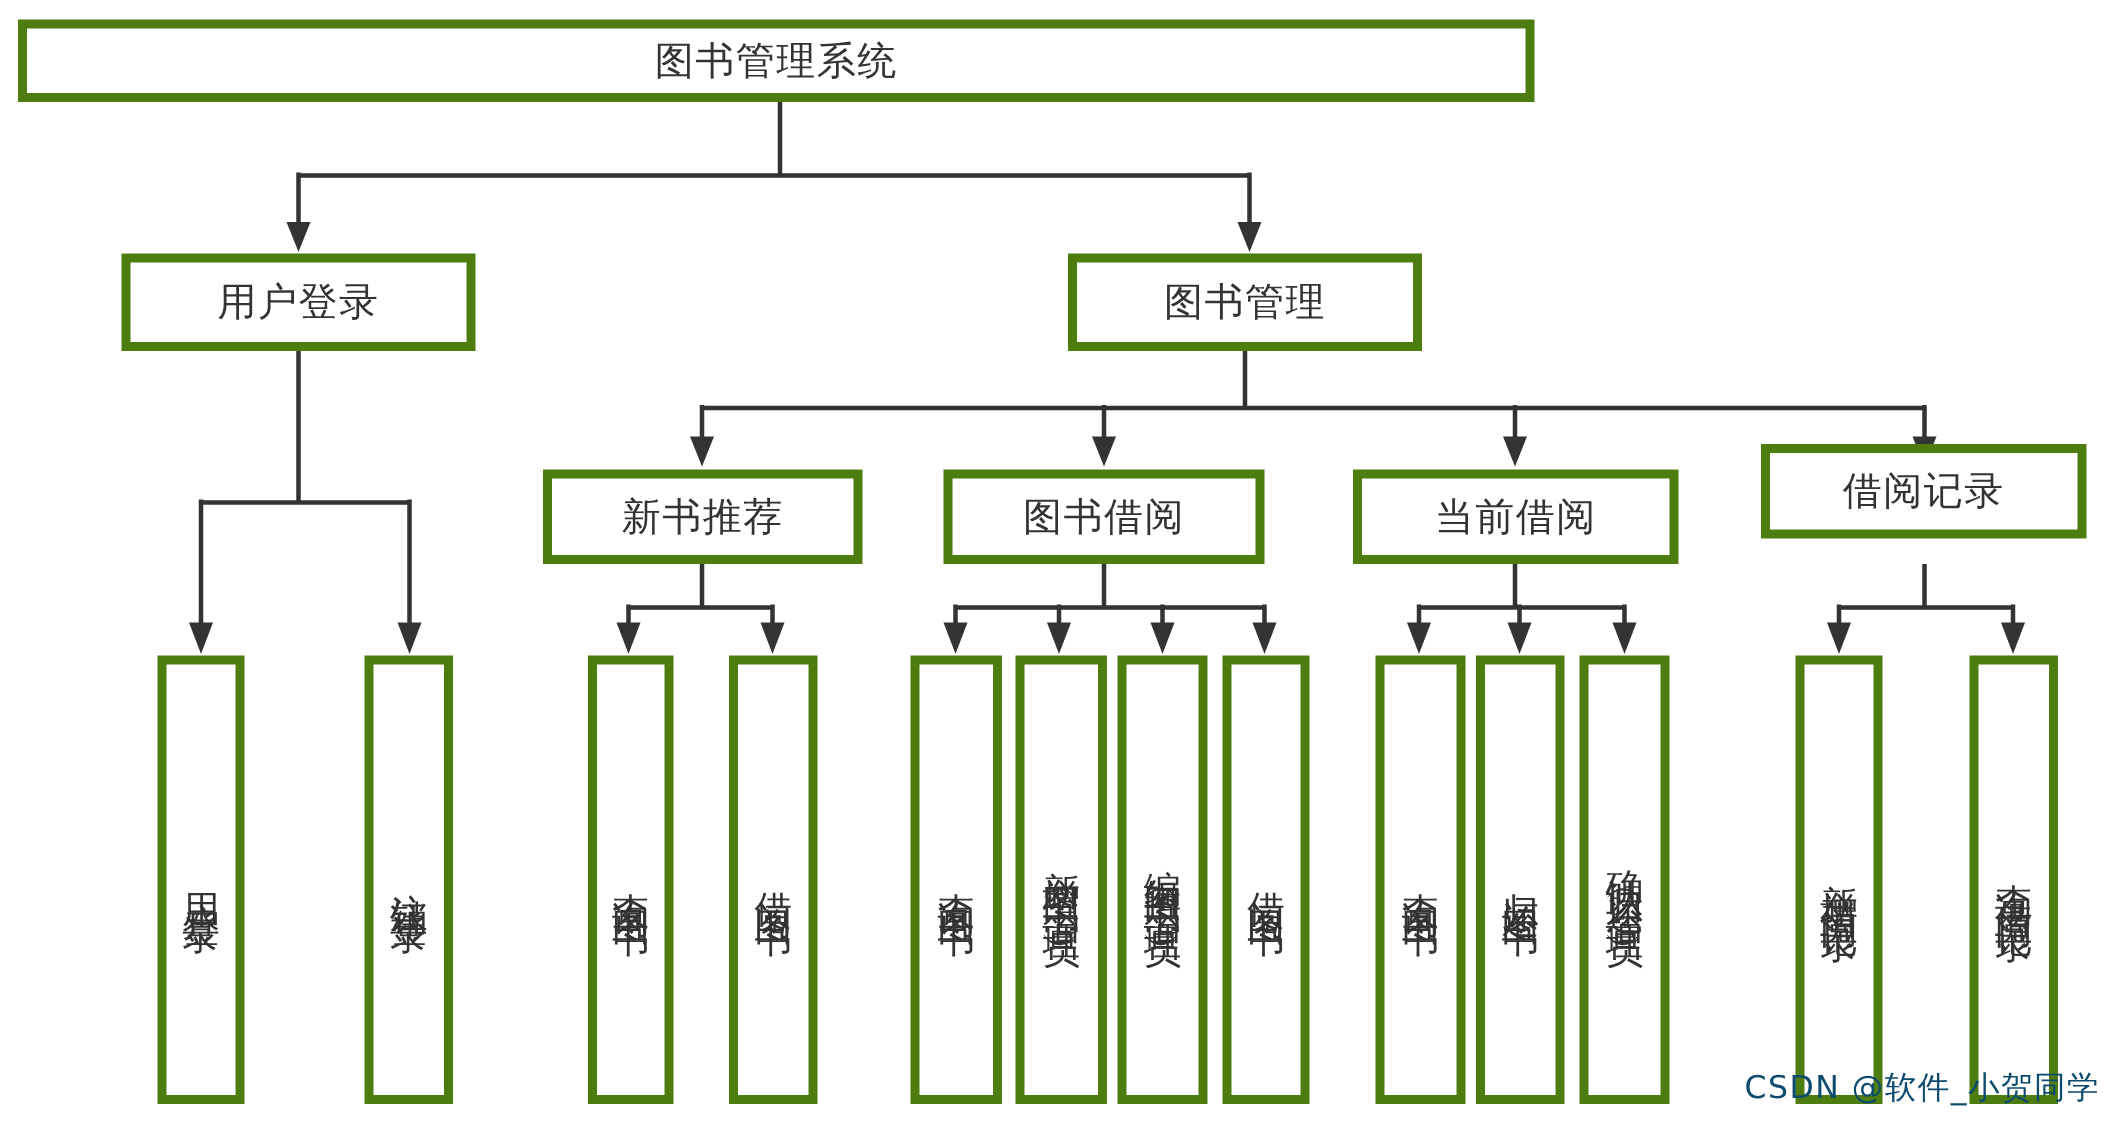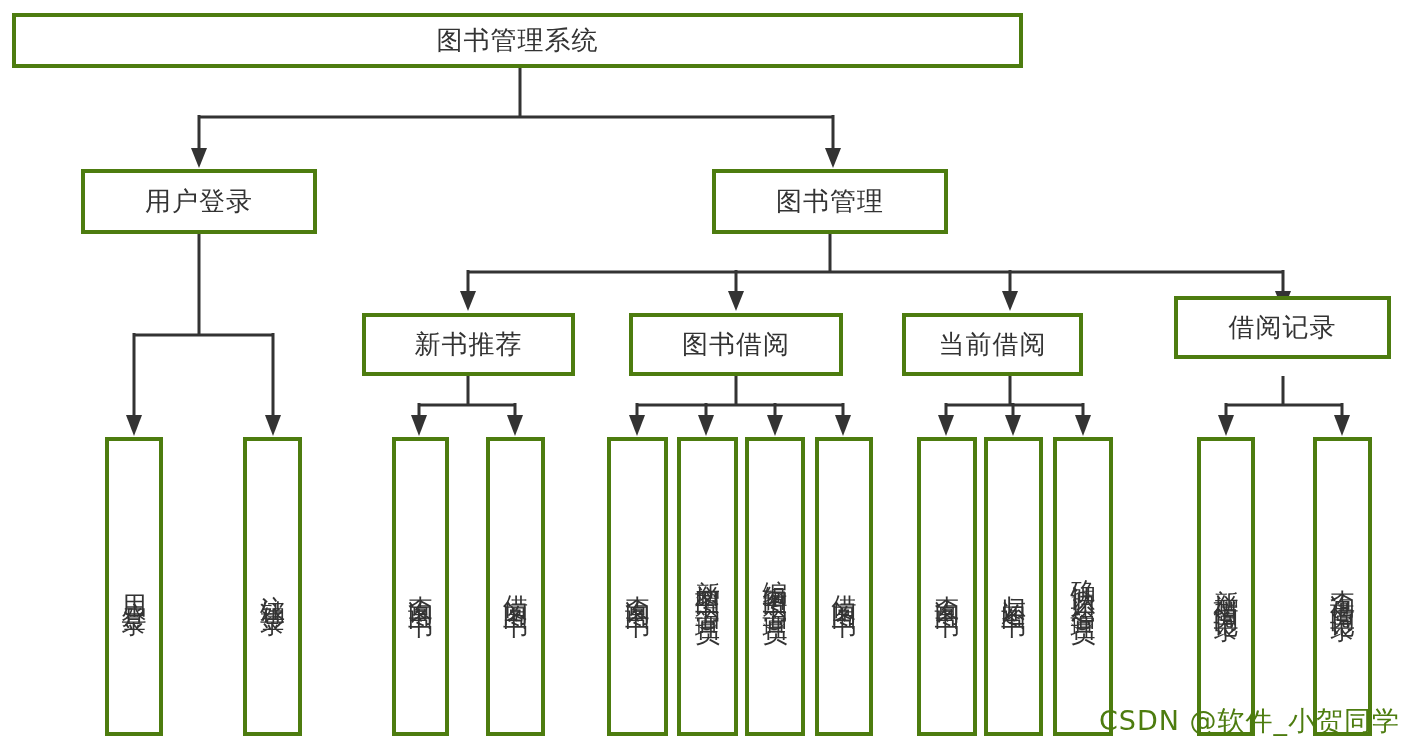--- a/index.html
+++ b/index.html
@@ -1,48 +1,48 @@
 <!DOCTYPE html>
 <html><head>
 <meta charset="utf-8">
 <style>
   html,body{margin:0;padding:0;background:#ffffff;}
   body{font-family:"DejaVu Sans","Liberation Sans",sans-serif;}
   .canvas{position:relative;width:1405px;height:747px;background:#ffffff;overflow:hidden;}
   .connectors{position:absolute;left:0;top:0;width:1405px;height:747px;pointer-events:none;}
-  .box{position:absolute;box-sizing:border-box;border:4px solid #4d7c0f;background:#ffffff;
+  .box{position:absolute;box-sizing:border-box;border:6px solid #4d7c0f;background:#ffffff;
        display:flex;align-items:center;justify-content:center;color:#333333;}
   .hlabel{font-size:26px;letter-spacing:1px;white-space:nowrap;}
   .vlabel{writing-mode:vertical-rl;text-orientation:mixed;font-size:25px;line-height:1;
           letter-spacing:6px;white-space:nowrap;}
   .leaf{top:437px;height:299px;}
 
   #root{left:12px;top:13px;width:1011px;height:55px;}
   #n-user-login{left:81px;top:169px;width:236px;height:65px;}
   #n-book-mgmt{left:712px;top:169px;width:236px;height:65px;justify-content:center;}
   #n-new-rec{left:362px;top:313px;width:213px;height:63px;}
   #n-book-borrow{left:629px;top:313px;width:214px;height:63px;}
-  #n-cur-borrow{left:902px;top:313px;width:181px;height:63px;}
+  #n-cur-borrow{left:902px;top:313px;width:217px;height:63px;}
   #n-rec{left:1174px;top:296px;width:217px;height:63px;}
 
   #l-u1{left:105px;width:58px;}
   #l-u2{left:243px;width:59px;}
   #l-n1{left:392px;width:57px;}
   #l-n2{left:486px;width:59px;}
   #l-b1{left:607px;width:61px;}
   #l-b2{left:677px;width:61px;}
   #l-b3{left:745px;width:60px;}
   #l-b4{left:815px;width:58px;}
   #l-c1{left:917px;width:60px;}
   #l-c2{left:984px;width:59px;}
   #l-c3{left:1053px;width:60px;}
   #l-r1{left:1197px;width:58px;}
   #l-r2{left:1313px;width:59px;}
 
-  .watermark{position:absolute;right:5px;bottom:8px;font-size:27px;color:#4d7c0f;
+  .watermark{position:absolute;right:5px;bottom:8px;font-size:21px;color:#0c4a6e;
              letter-spacing:1px;white-space:nowrap;z-index:5;}
 </style>
 </head>
 <body>
 
 <div class="canvas">
 
   <svg class="connectors" viewBox="0 0 1405 747" xmlns="http://www.w3.org/2000/svg">
     <g stroke="#333333" stroke-width="3" fill="none">
 

